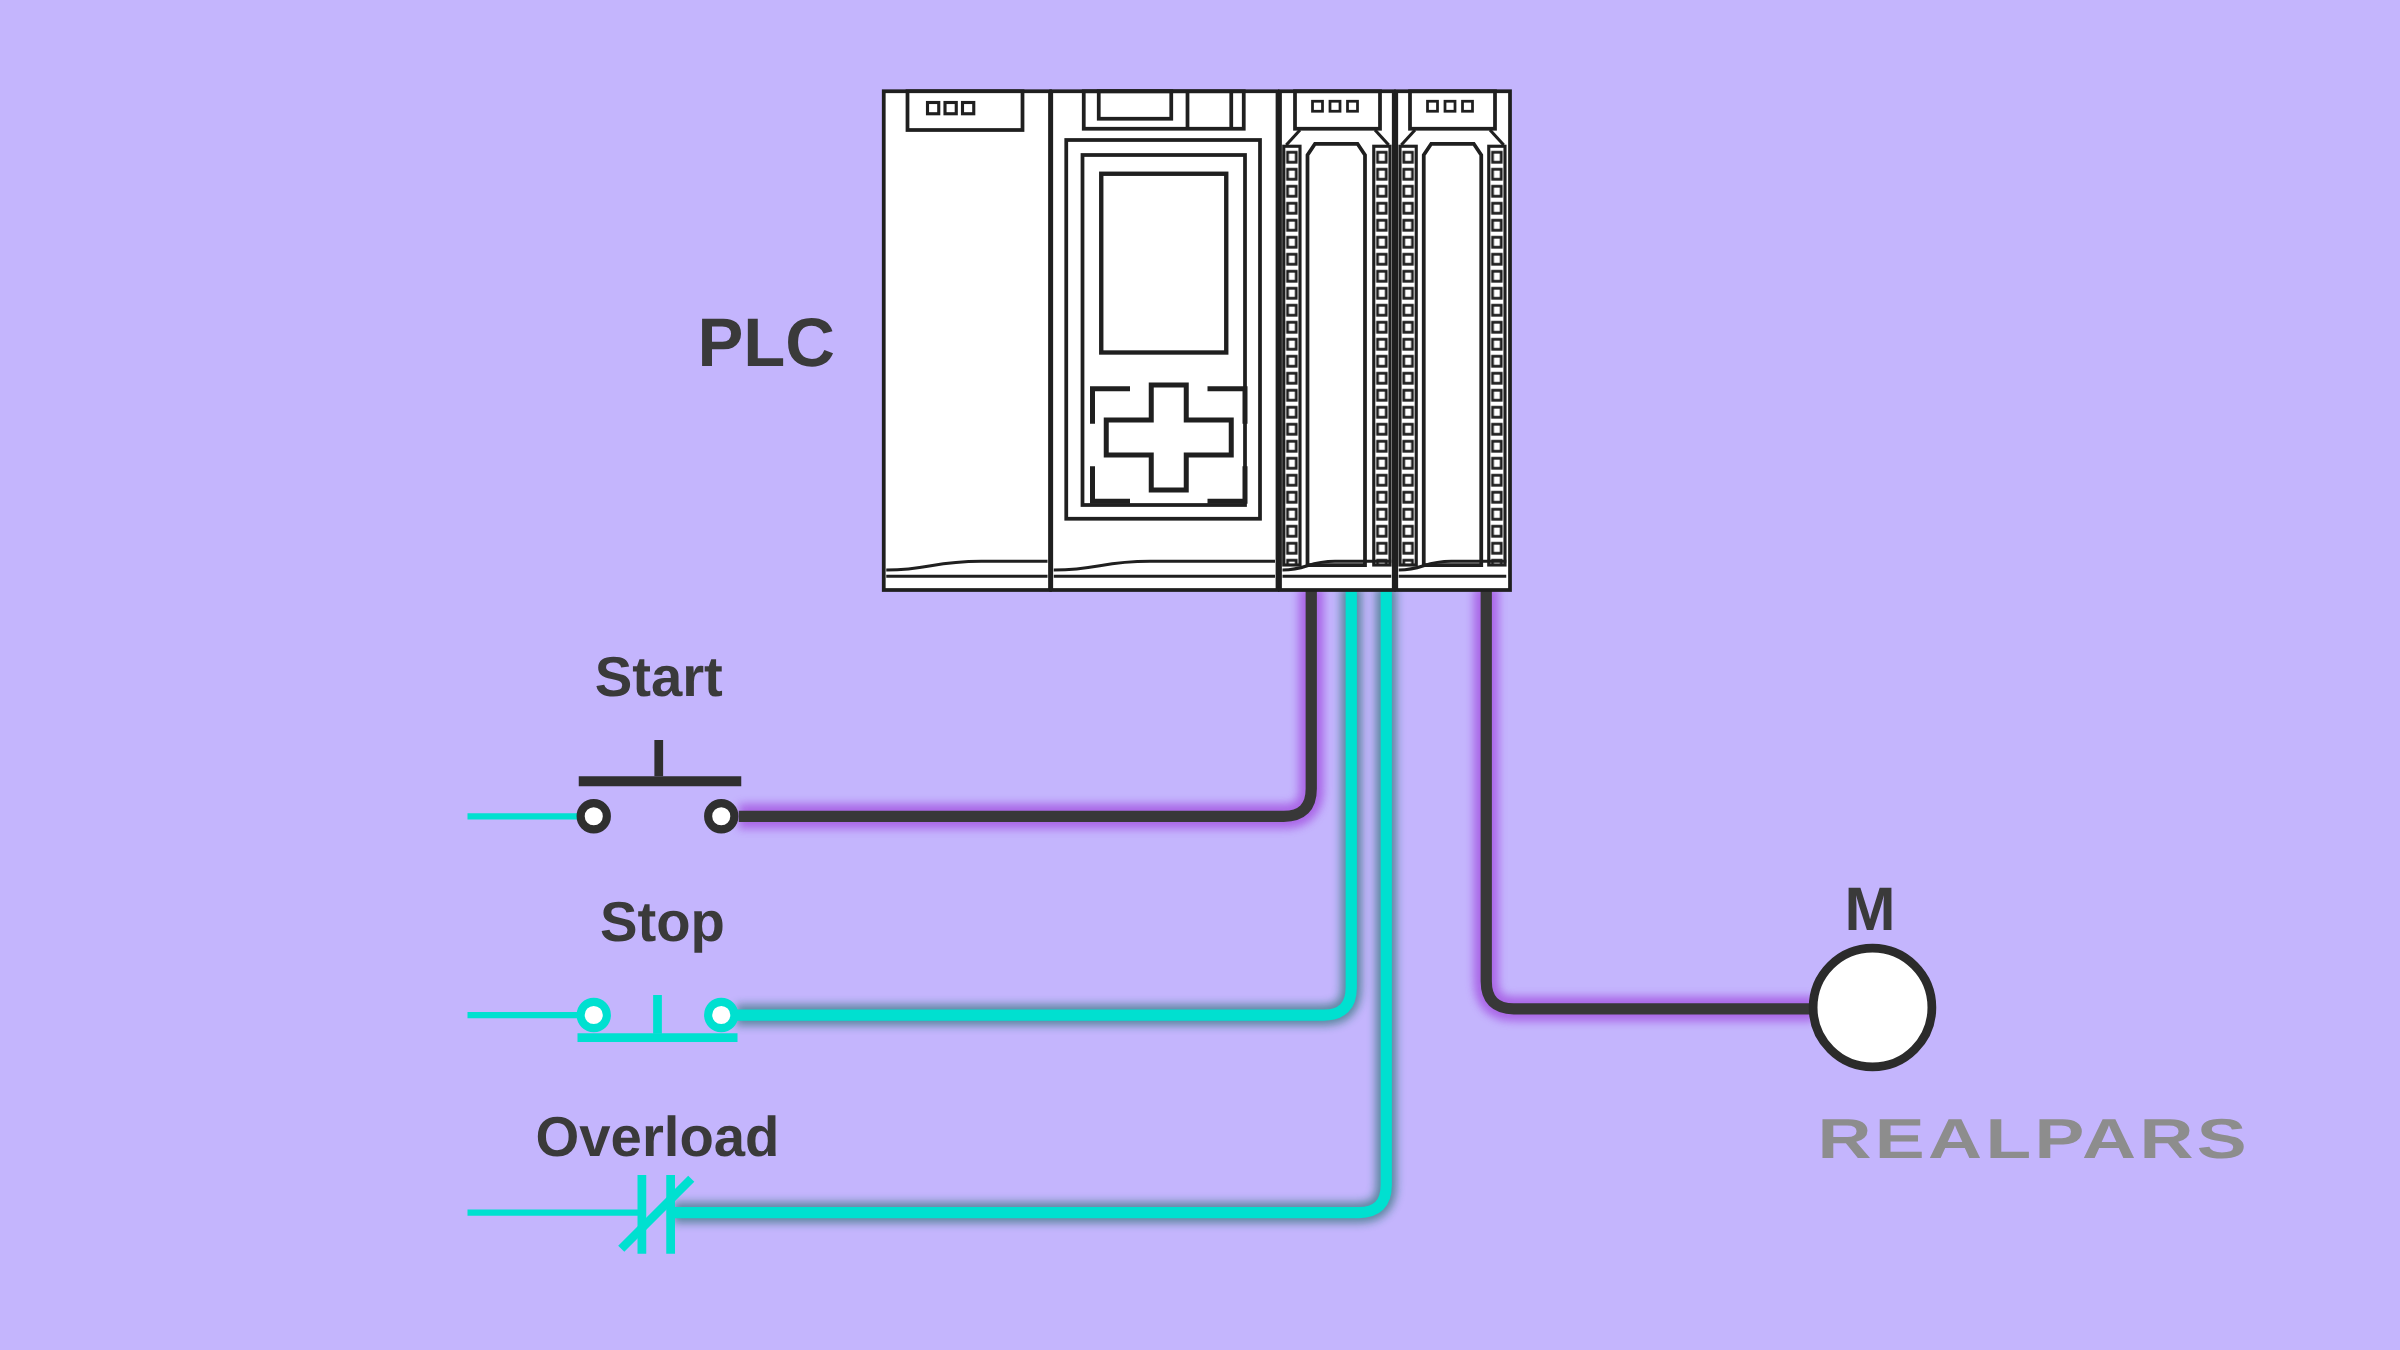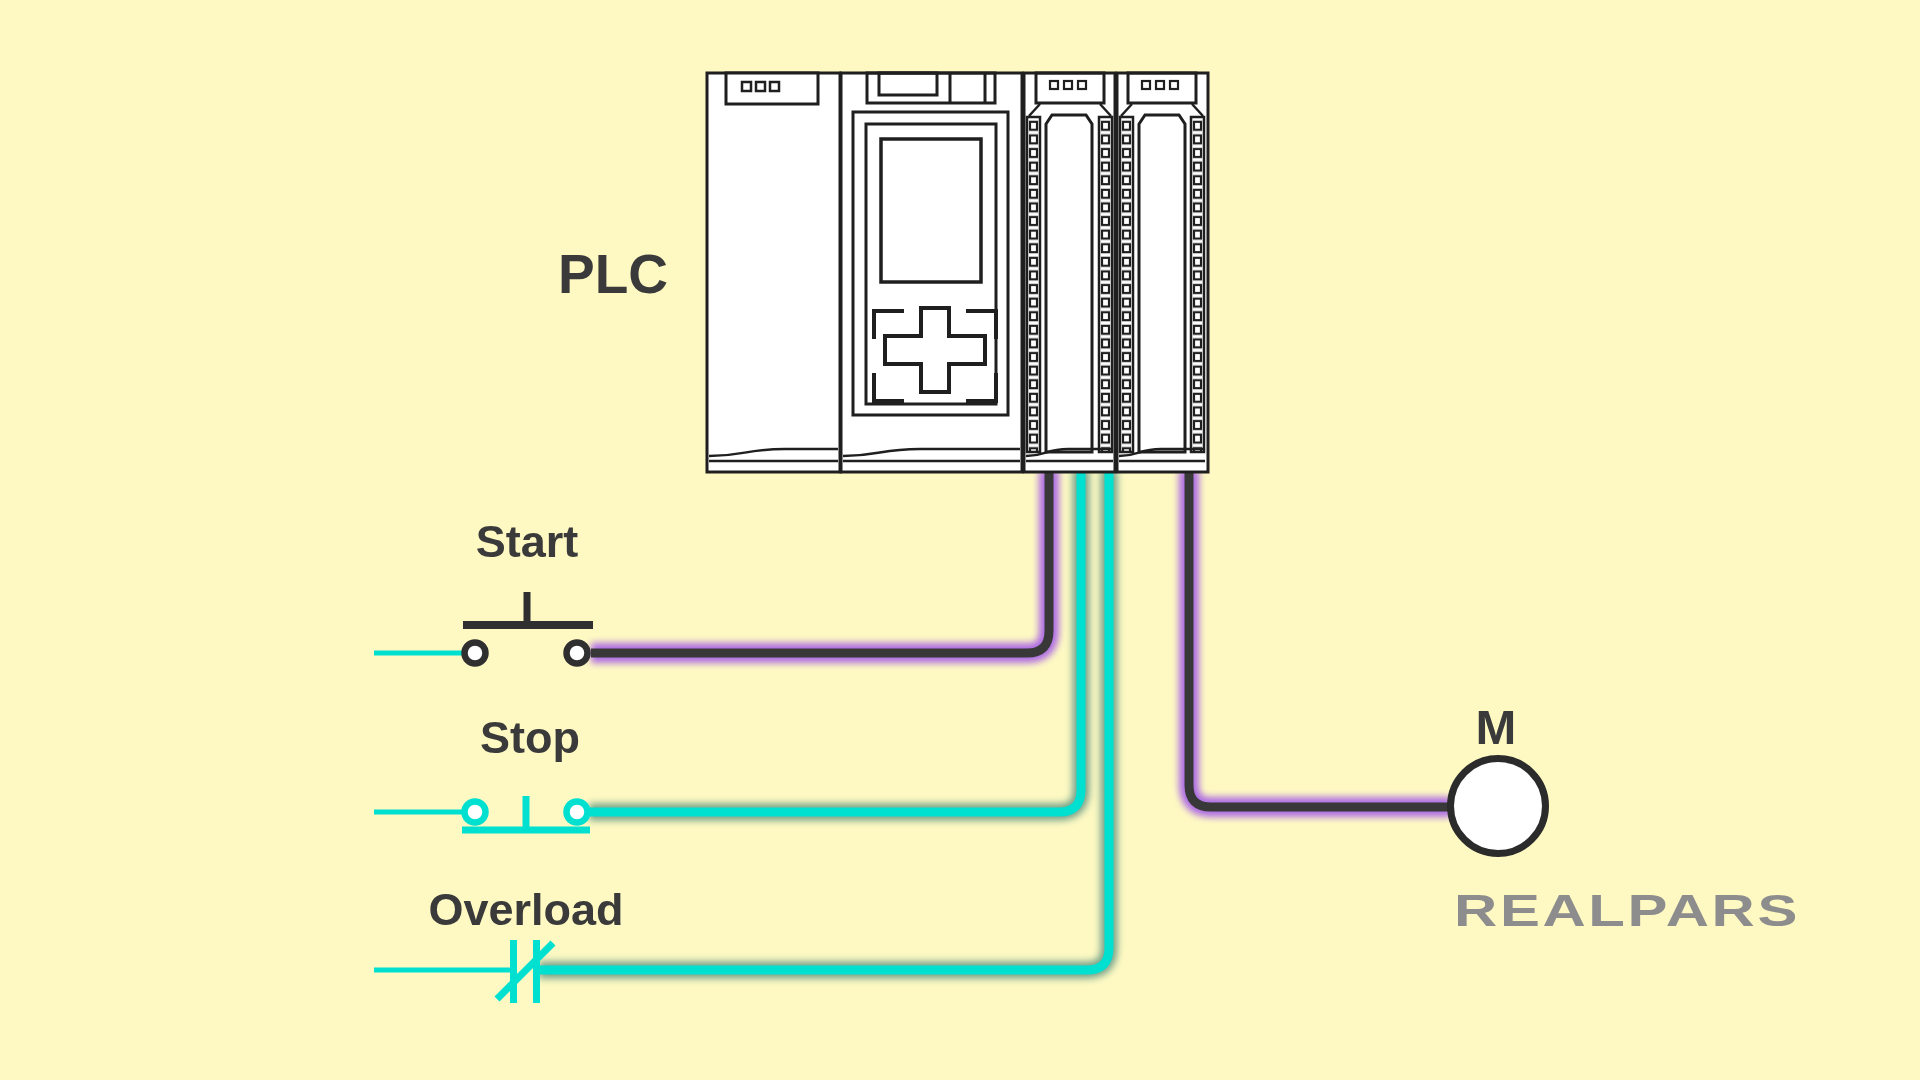--- a/index.html
+++ b/index.html
@@ -1,16 +1,16 @@
 <!DOCTYPE html>
 <html><head>
 <meta charset="utf-8">
 <style>
   html,body{margin:0;padding:0;background:#fff;}
-  .stage{position:relative;width:1920px;height:1080px;background:#fef9c3;overflow:hidden;
+  .stage{position:relative;width:1920px;height:1080px;background:#c4b5fd;overflow:hidden;
          font-family:"Liberation Sans",sans-serif;}
   svg{position:absolute;left:0;top:0;}
   .lbl{font-family:"Liberation Sans",sans-serif;font-weight:bold;}
 </style>
 </head>
 <body>
 
 <div class="stage">
 <svg width="1920" height="1080" viewBox="0 0 1920 1080">
   <defs>

